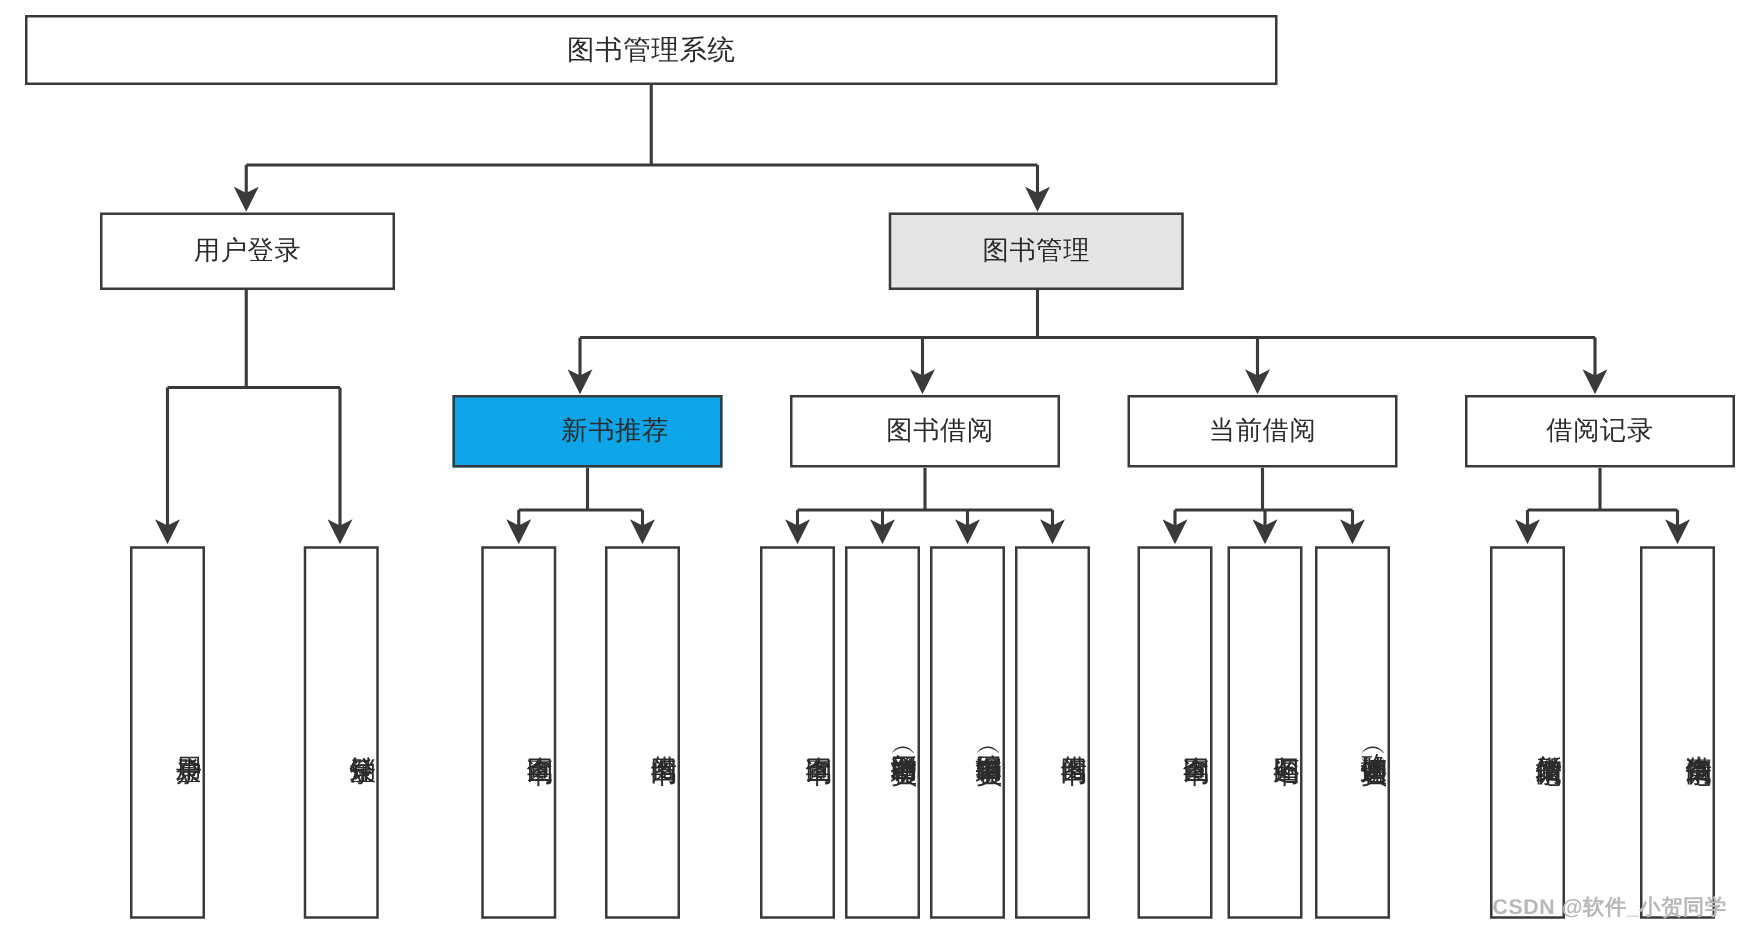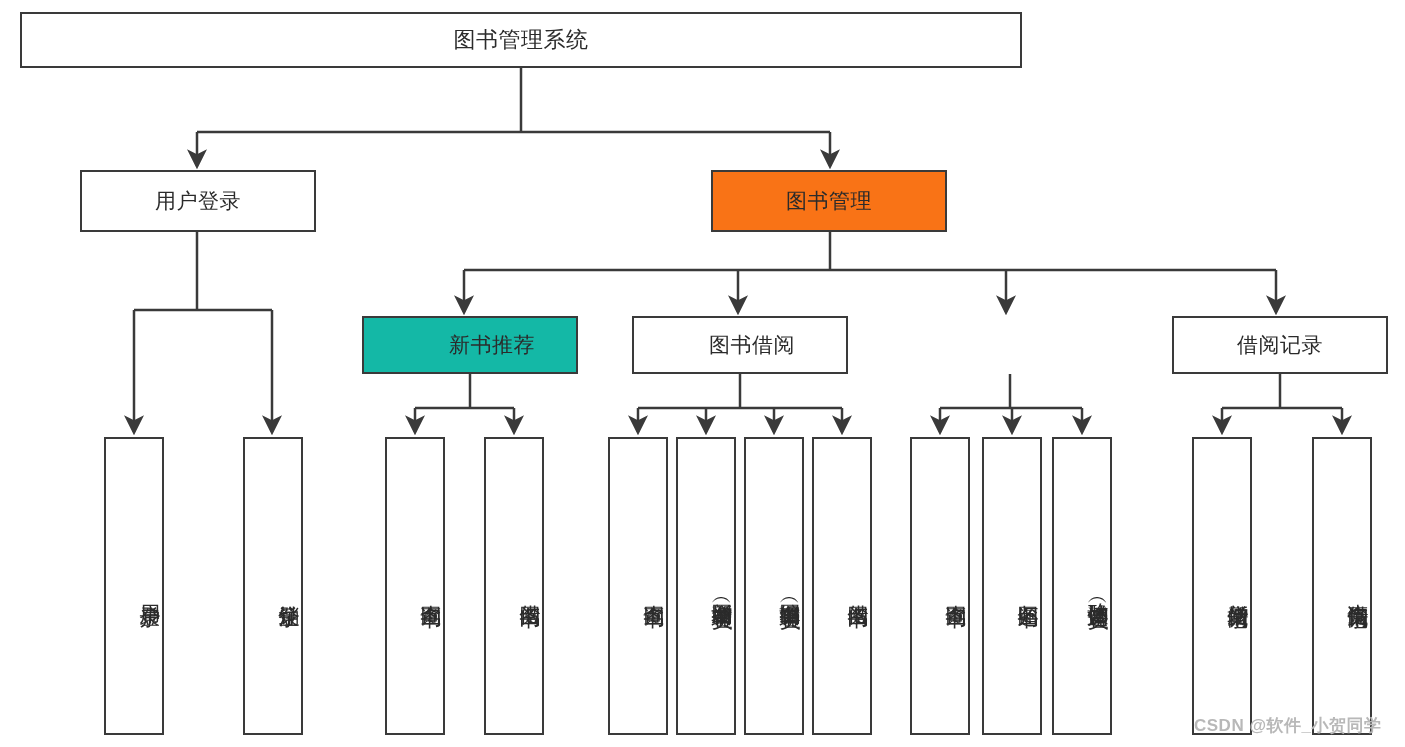--- a/index.html
+++ b/index.html
@@ -121,24 +121,25 @@
       <path d="M 1280 374 L 1280 408"></path>
       <path d="M 1222 408 L 1342 408"></path>
       <path d="M 1222 408 L 1222 432" marker-end="url(#arrow)"></path>
       <path d="M 1342 408 L 1342 432" marker-end="url(#arrow)"></path>
     </g>
   </svg>
 
   <div class="node horiz root" style="left: 20px; top: 12px; width: 1002px; height: 56px; border-color: rgb(58, 58, 58); background: rgb(255, 255, 255); color: rgb(43, 43, 43);">图书管理系统</div>
 
   <div class="node horiz" style="left: 80px; top: 170px; width: 236px; height: 62px; border-color: rgb(58, 58, 58); background: rgb(255, 255, 255); color: rgb(43, 43, 43);">用户登录</div>
-  <div class="node horiz" style="left: 711px; top: 170px; width: 236px; height: 62px; border-color: rgb(58, 58, 58); background: #f97316; color: rgb(43, 43, 43);">图书管理</div>
+  <div class="node horiz" style="left: 711px; top: 170px; width: 236px; height: 62px; border-color: rgb(58, 58, 58); background: #e5e5e5; color: rgb(43, 43, 43);">图书管理</div>
 
-  <div class="node horiz" style="left: 362px; top: 316px; width: 216px; height: 58px; border-color: rgb(58, 58, 58); background: #14b8a6; color: rgb(43, 43, 43); padding-left: 44px;">新书推荐</div>
+  <div class="node horiz" style="left: 362px; top: 316px; width: 216px; height: 58px; border-color: rgb(58, 58, 58); background: #0ea5e9; color: rgb(43, 43, 43); padding-left: 44px;">新书推荐</div>
   <div class="node horiz" style="left: 632px; top: 316px; width: 216px; height: 58px; border-color: rgb(58, 58, 58); background: rgb(255, 255, 255); color: rgb(43, 43, 43); padding-left: 24px;">图书借阅</div>
+  <div class="node horiz" style="left: 902px; top: 316px; width: 216px; height: 58px; border-color: rgb(58, 58, 58); background: rgb(255, 255, 255); color: rgb(43, 43, 43);">当前借阅</div>
   <div class="node horiz" style="left: 1172px; top: 316px; width: 216px; height: 58px; border-color: rgb(58, 58, 58); background: rgb(255, 255, 255); color: rgb(43, 43, 43);">借阅记录</div>
 
   <div class="node leaf" style="left: 104px; top: 437px; width: 60px; height: 298px; border-color: rgb(58, 58, 58); background: rgb(255, 255, 255); color: rgb(43, 43, 43);">
     <span class="vtext">用户登录</span>
     </div>
   <div class="node leaf" style="left: 243px; top: 437px; width: 60px; height: 298px; border-color: rgb(58, 58, 58); background: rgb(255, 255, 255); color: rgb(43, 43, 43);">
     <span class="vtext">注销登录</span>
     </div>
   <div class="node leaf" style="left: 385px; top: 437px; width: 60px; height: 298px; border-color: rgb(58, 58, 58); background: rgb(255, 255, 255); color: rgb(43, 43, 43);">
     <span class="vtext">查询图书</span>

